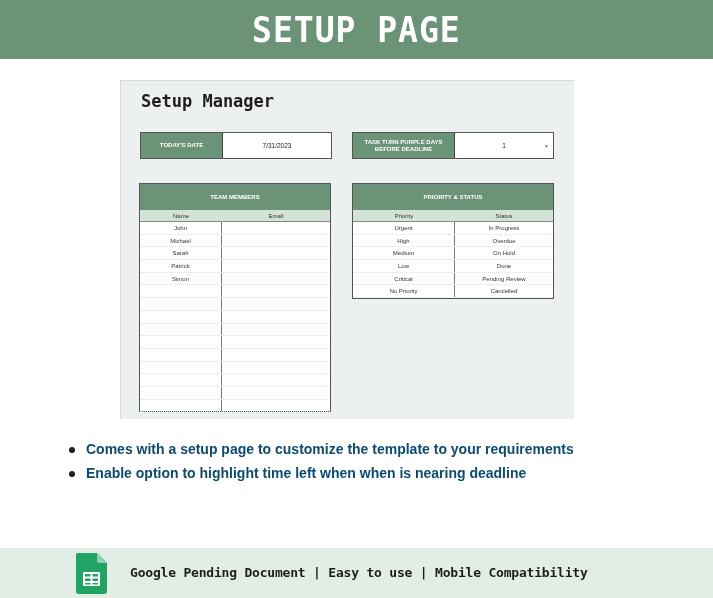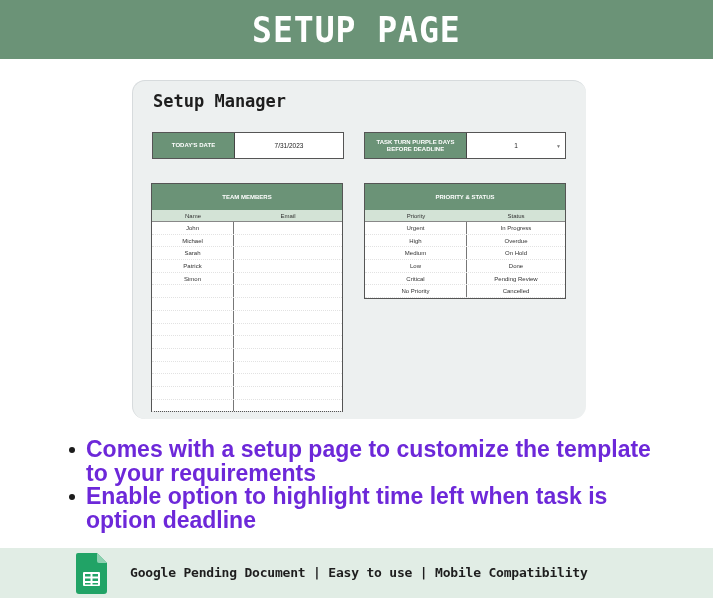--- a/index.html
+++ b/index.html
@@ -9,22 +9,22 @@
   .banner {
     position: absolute; left: 0; top: 0; width: 713px; height: 59px;
     background: #6b9377; display: flex; align-items: center; justify-content: center;
   }
   .banner-title {
     color: #ffffff; font-family: "DejaVu Sans Mono", monospace; font-weight: bold;
     font-size: 36px; letter-spacing: 1px; transform: scaleX(0.92);
   }
 
   .sheet {
-    position: absolute; left: 132px; top: 80px; width: 454px; height: 339px;
-    background: #edf0f0; border-top: 1px solid #d7dbdd; border-left: 1px solid #d7dbdd; border-radius: 13px;
+    position: absolute; left: 120px; top: 80px; width: 454px; height: 339px;
+    background: #edf0f0; border-top: 1px solid #d7dbdd; border-left: 1px solid #d7dbdd;
   }
   .sheet-title {
     position: absolute; left: 20px; top: 10px;
     font-family: "DejaVu Sans Mono", monospace; font-weight: bold; font-size: 17px; color: #1e1e1e;
   }
 
   .kv {
     position: absolute; height: 27px; display: flex; border: 1px solid #555;
     background: #fff;
   }
@@ -56,22 +56,22 @@
   .tbl-cols div { display: flex; align-items: center; justify-content: center; }
   .tbl-row {
     height: 12.7px; display: flex; font-size: 6px; color: #333;
     border-bottom: 1px dotted #e2e2e2;
   }
   .tbl-row div { display: flex; align-items: center; justify-content: center; }
   .col-a { border-right: 1px solid #777; }
 
   .bullets {
     position: absolute; left: 66px; top: 438px; width: 600px;
-    font-family: "Liberation Sans", sans-serif; font-weight: bold; font-size: 23px;
-    color: #6d28d9; line-height: 23.5px; list-style: none;
+    font-family: "Liberation Sans", sans-serif; font-weight: bold; font-size: 14px;
+    color: #0c4a6e; line-height: 23.5px; list-style: none;
   }
   .bullets li { position: relative; padding-left: 20px; }
   .bullets li::before {
     content: ""; position: absolute; left: 3px; top: 9px; width: 6px; height: 6px;
     border-radius: 50%; background: #1c1c1c;
   }
 
   .footer {
     position: absolute; left: 0; top: 548px; width: 713px; height: 50px;
     background: #e1ede5;
@@ -206,21 +206,21 @@
         <div class="tbl-row">
           <div class="col-a" style="width: 102px;">No Priority</div>
           <div style="flex: 1 1 0%;">Cancelled</div>
         </div>
       </div>
   </div>
 </div>
 
 <ul class="bullets">
   <li>Comes with a setup page to customize the template to your requirements</li>
-  <li>Enable option to highlight time left when task is option deadline</li>
+  <li>Enable option to highlight time left when when is nearing deadline</li>
 </ul>
 
 <div class="footer"></div>
 <svg class="sheets-icon" viewBox="0 0 31 41">
   <path d="M2 0 H21 L31 10 V38 a3 3 0 0 1 -3 3 H3 a3 3 0 0 1 -3 -3 V2 a2 2 0 0 1 2 -2 Z" fill="#21a366"></path>
   <path d="M21 0 L31 10 H23 a2 2 0 0 1 -2 -2 Z" fill="#8ed1b1"></path>
   <rect x="7" y="19" width="17" height="14" rx="1" fill="#ffffff"></rect>
   <rect x="9" y="21" width="5.5" height="2.5" fill="#21a366"></rect>
   <rect x="16.5" y="21" width="5.5" height="2.5" fill="#21a366"></rect>
   <rect x="9" y="25.5" width="5.5" height="2.5" fill="#21a366"></rect>

